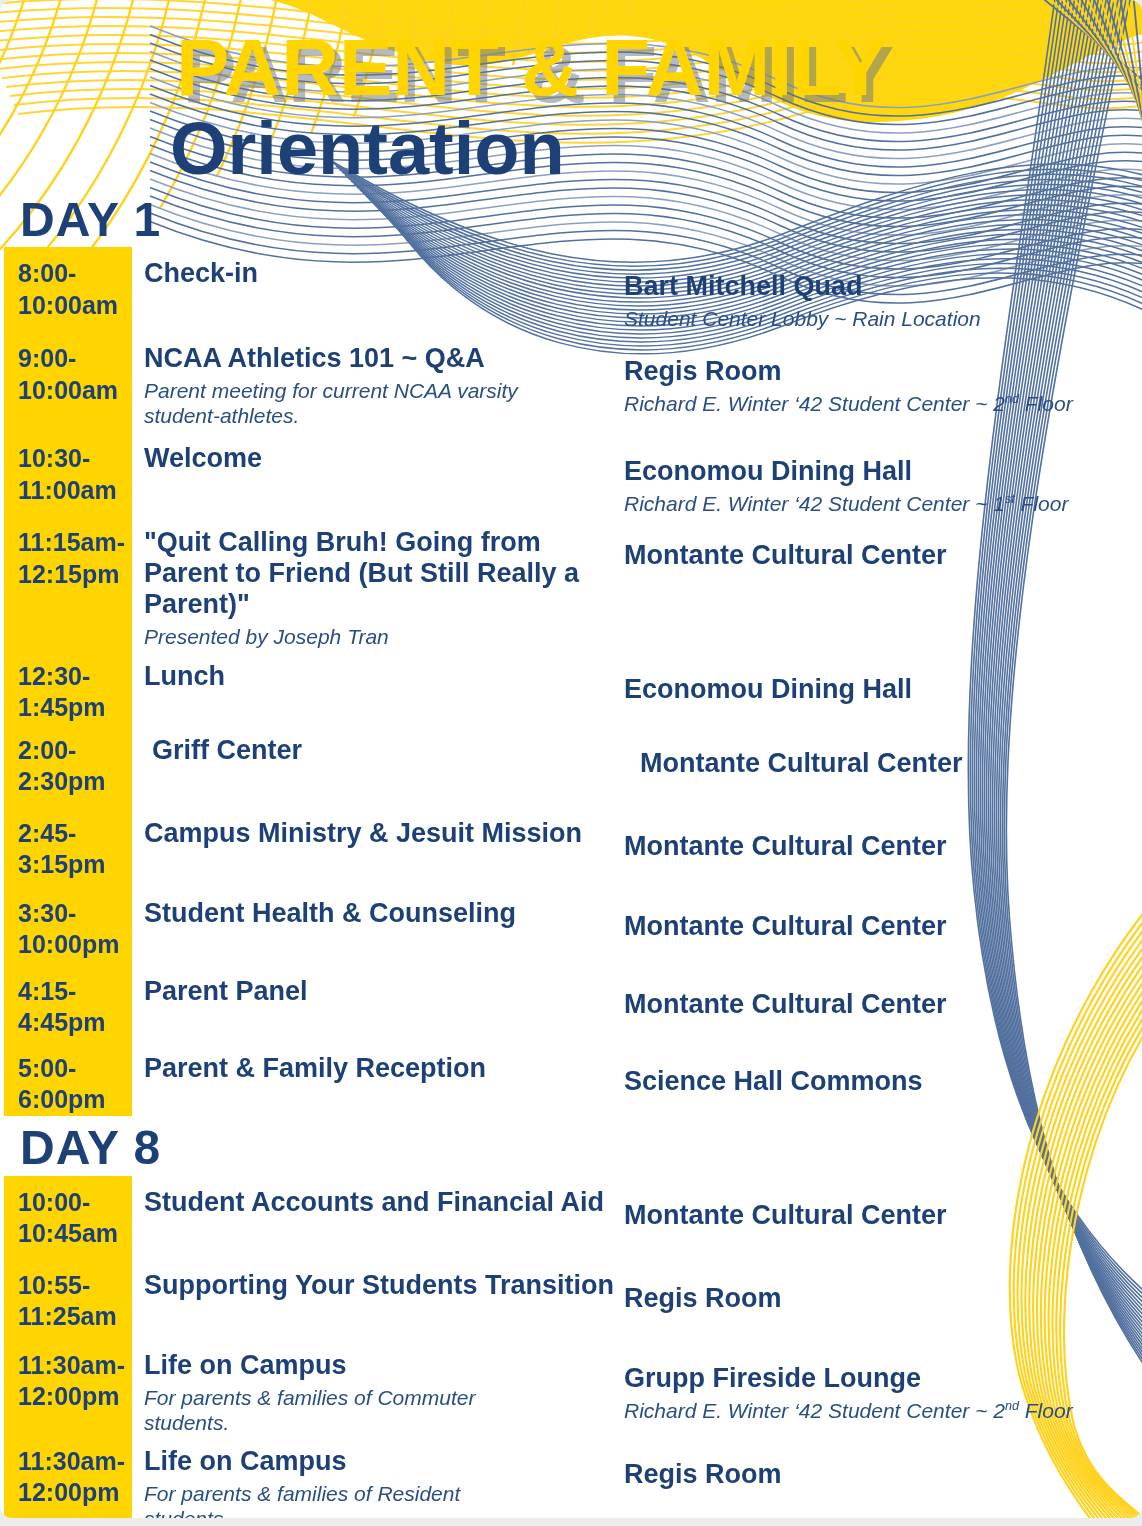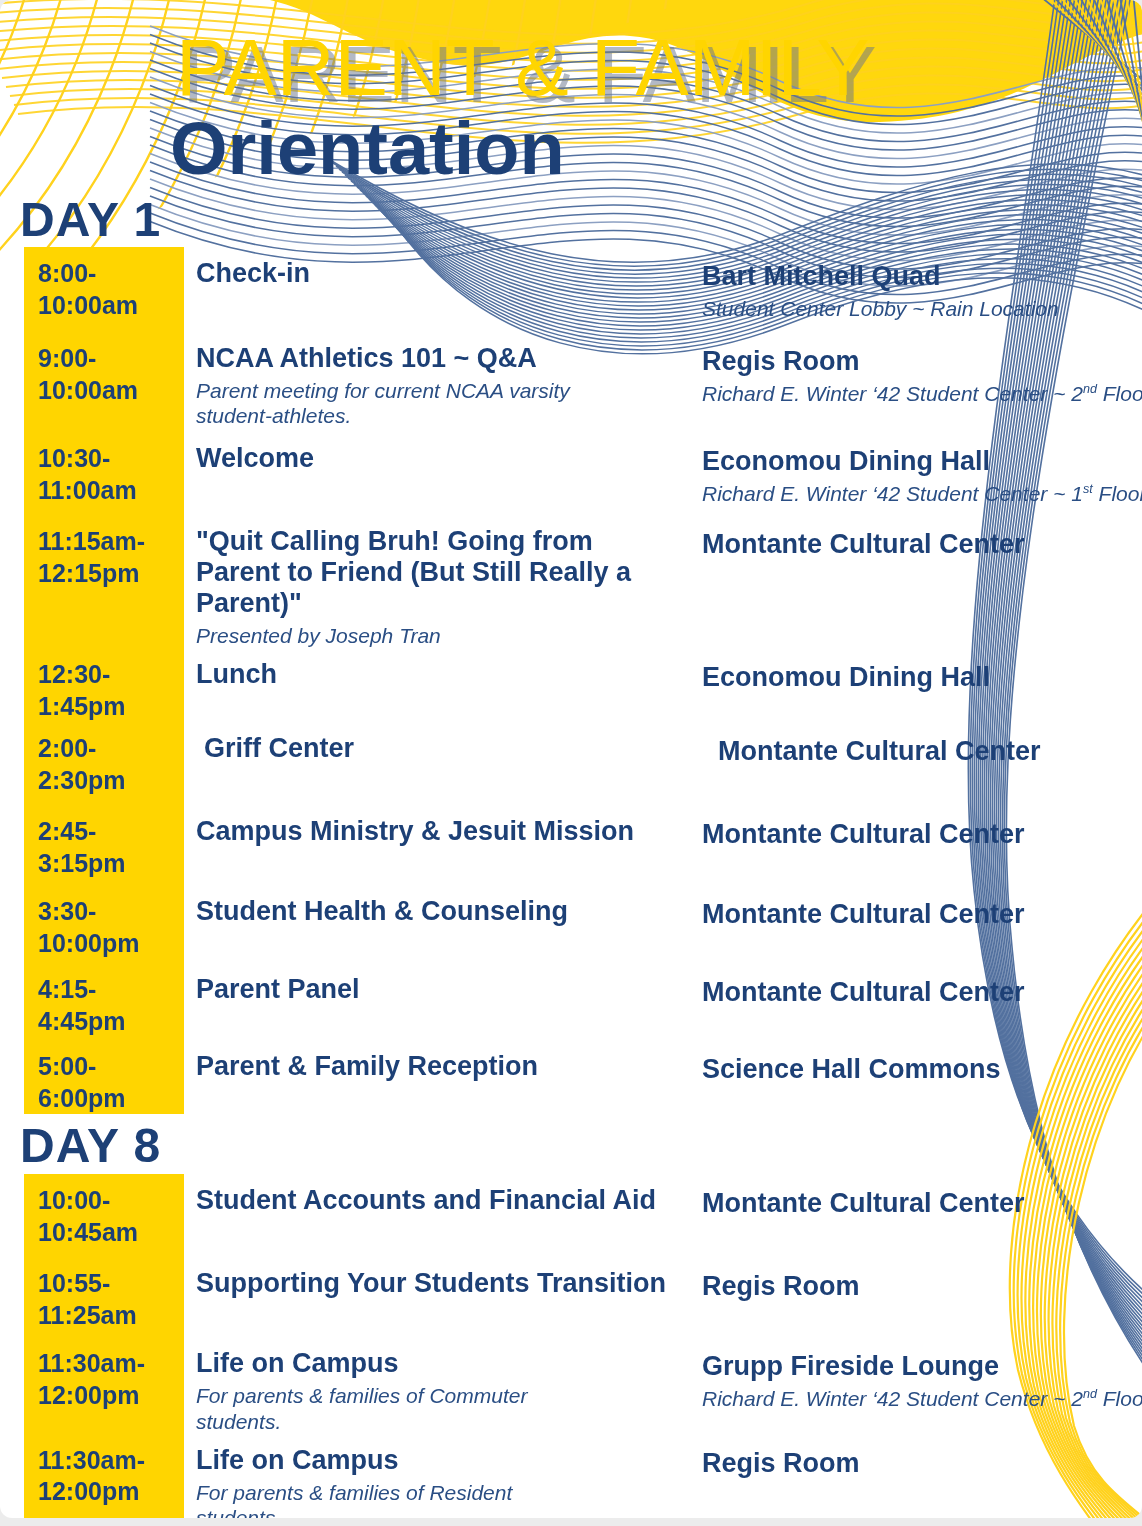--- a/index.html
+++ b/index.html
@@ -11,45 +11,45 @@
   .card{
     position:relative;width:1142px;height:1518px;background:#ffffff;
     border-radius:12px;overflow:hidden;
   }
   .waves{position:absolute;left:0;top:0;width:1142px;height:1518px;z-index:0;}
   .content{position:relative;z-index:1;}
 
   .masthead{position:relative;height:196px;}
   .title-main{
     position:absolute;left:176px;top:28px;margin:0;line-height:1;
-    font-size:80px;font-weight:400;color:#FFD500;letter-spacing:0px;
+    font-size:80px;font-weight:700;color:#FFD500;letter-spacing:0px;
     text-shadow:7px 7px 0 rgba(104,116,140,.5);
     white-space:nowrap;
   }
   .title-sub{
     position:absolute;left:170px;top:112px;margin:0;line-height:1;
     font-size:74px;font-weight:800;color:#1D4076;white-space:nowrap;
   }
 
   .day-label{
     margin:0;padding:0 0 0 20px;line-height:1;
     font-size:48px;font-weight:800;color:#1D4076;letter-spacing:1px;
   }
   .day1 .day-label{height:51px;}
   .day2 .day-label{padding-top:8px;padding-bottom:4px;}
 
   .row{display:flex;align-items:stretch;}
   .time{
-    flex:none;box-sizing:border-box;width:160px;margin-left:24px;
+    flex:none;box-sizing:border-box;width:128px;margin-left:4px;
     background:#FFD500;padding:11px 8px 0 14px;
     color:#1D4076;font-weight:800;font-size:25px;line-height:1.26;
   }
   .time span{display:block;}
   .event{flex:none;width:480px;margin-left:12px;padding-top:11px;box-sizing:border-box;}
-  .loc{flex:1;margin-left:26px;padding-top:14px;min-width:0;}
+  .loc{flex:1;padding-top:24px;min-width:0;}
   .etitle,.ltitle{font-size:27px;font-weight:800;color:#1D4076;line-height:1.15;}
   .esub,.lsub{font-size:21px;font-style:italic;color:#2A4E84;margin-top:4px;line-height:1.2;}
   .esub{max-width:400px;}
   .lsub{white-space:nowrap;}
   sup{font-size:0.6em;}
 </style>
 </head>
 <body>
 
 <div class="card">

